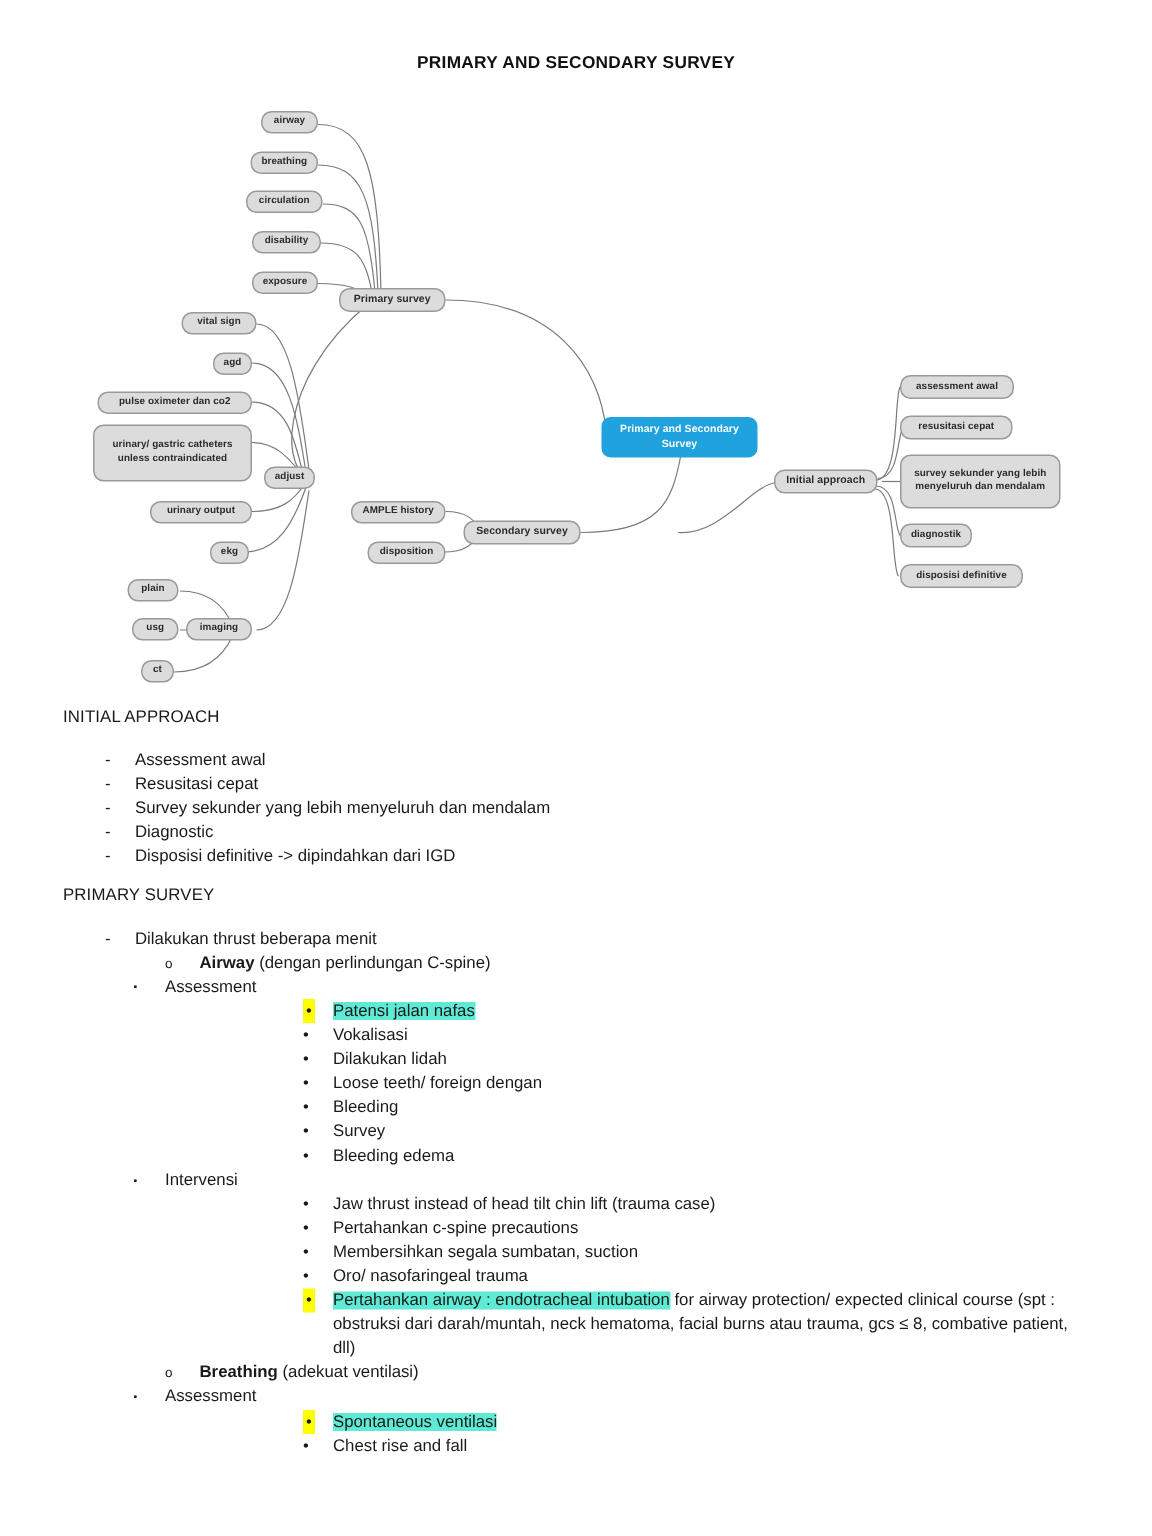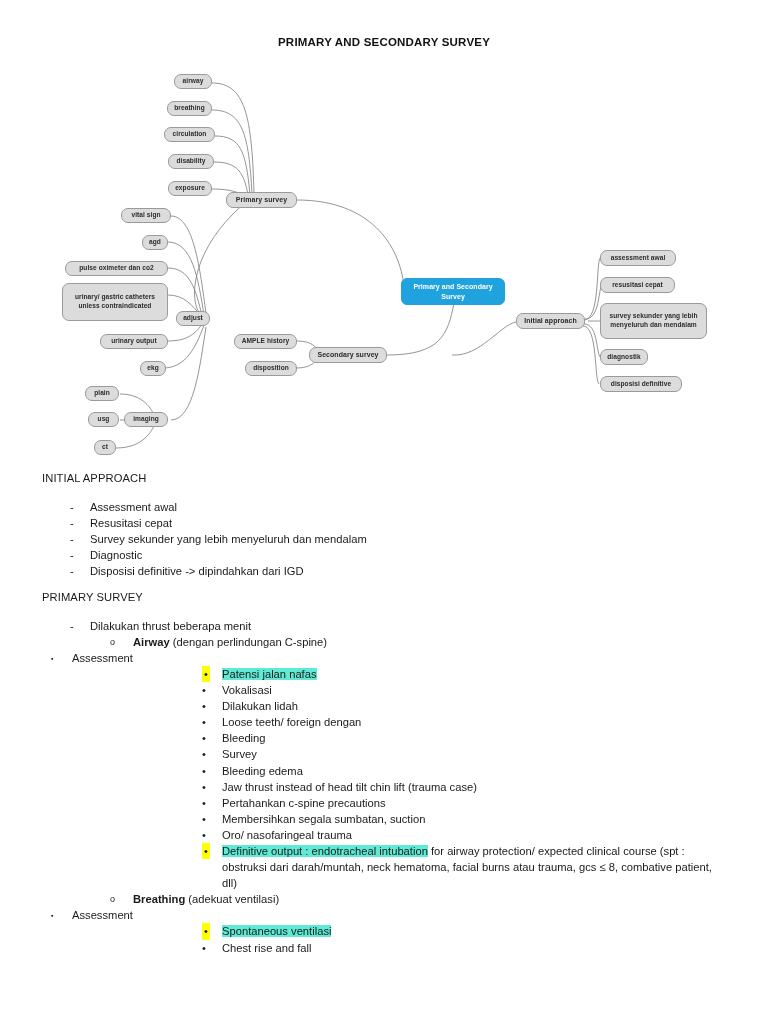--- a/index.html
+++ b/index.html
@@ -96,21 +96,21 @@
     margin: 0;
     padding: 0;
   }
   
   .l1 { margin-left: 90px; }
   .l1 > .mk { position: absolute; left: -20px; top: 0; }
   
   .l2 { margin-left: 133px; }
   .l2 > .mk { position: absolute; left: -23px; top: 0; font-size: 9px; }
   
-  .l3 { margin-left: 72px; }
+  .l3 { margin-left: 110px; }
   .l3 > .mk { position: absolute; left: -21px; top: 1px; font-size: 7px; }
   
   .l4 { margin-left: 222px; }
   .l4 > .mk { position: absolute; left: -20px; top: 0px; font-size: 11px; }
 
   .hl { background: #5eead4; }
   .l4.hl-row > .mk { background: #ffff00; padding-left: 2px; padding-right: 2px;}
   .bold { font-weight: bold; }
 </style>
 </head>
@@ -218,27 +218,28 @@
   <div class="li l3"><span class="mk">▪</span><span>Assessment</span></div>
 
   <div class="li l4 hl-row"><span class="mk">•</span><span class="hl">Patensi jalan nafas</span></div>
   <div class="li l4"><span class="mk">•</span><span>Vokalisasi</span></div>
   <div class="li l4"><span class="mk">•</span><span>Dilakukan lidah</span></div>
   <div class="li l4"><span class="mk">•</span><span>Loose teeth/ foreign dengan</span></div>
   <div class="li l4"><span class="mk">•</span><span>Bleeding</span></div>
   <div class="li l4"><span class="mk">•</span><span>Survey</span></div>
   <div class="li l4"><span class="mk">•</span><span>Bleeding edema</span></div>
 
+  <div class="li l3"><span class="mk">▪</span><span>Intervensi</span></div>
 
   <div class="li l4"><span class="mk">•</span><span>Jaw thrust instead of head tilt chin lift (trauma case)</span></div>
   <div class="li l4"><span class="mk">•</span><span>Pertahankan c-spine precautions</span></div>
   <div class="li l4"><span class="mk">•</span><span>Membersihkan segala sumbatan, suction</span></div>
   <div class="li l4"><span class="mk">•</span><span>Oro/ nasofaringeal trauma</span></div>
 
-  <div class="li l4 hl-row" style="margin-right:50px;"><span class="mk">•</span><span class="hl">Definitive output : endotracheal intubation</span><span> for airway protection/ expected clinical course (spt : obstruksi dari darah/muntah, neck hematoma, facial burns atau trauma, gcs ≤ 8, combative patient, dll)</span></div>
+  <div class="li l4 hl-row" style="margin-right:50px;"><span class="mk">•</span><span class="hl">Pertahankan airway : endotracheal intubation</span><span> for airway protection/ expected clinical course (spt : obstruksi dari darah/muntah, neck hematoma, facial burns atau trauma, gcs ≤ 8, combative patient, dll)</span></div>
 
   <div class="li l2"><span class="mk">o</span><span class="bold">Breathing</span><span> (adekuat ventilasi)</span></div>
 
   <div class="li l3"><span class="mk">▪</span><span>Assessment</span></div>
 
   <div class="li l4 hl-row"><span class="mk">•</span><span class="hl">Spontaneous ventilasi</span></div>
   <div class="li l4"><span class="mk">•</span><span>Chest rise and fall</span></div>
 
 </div>
 

